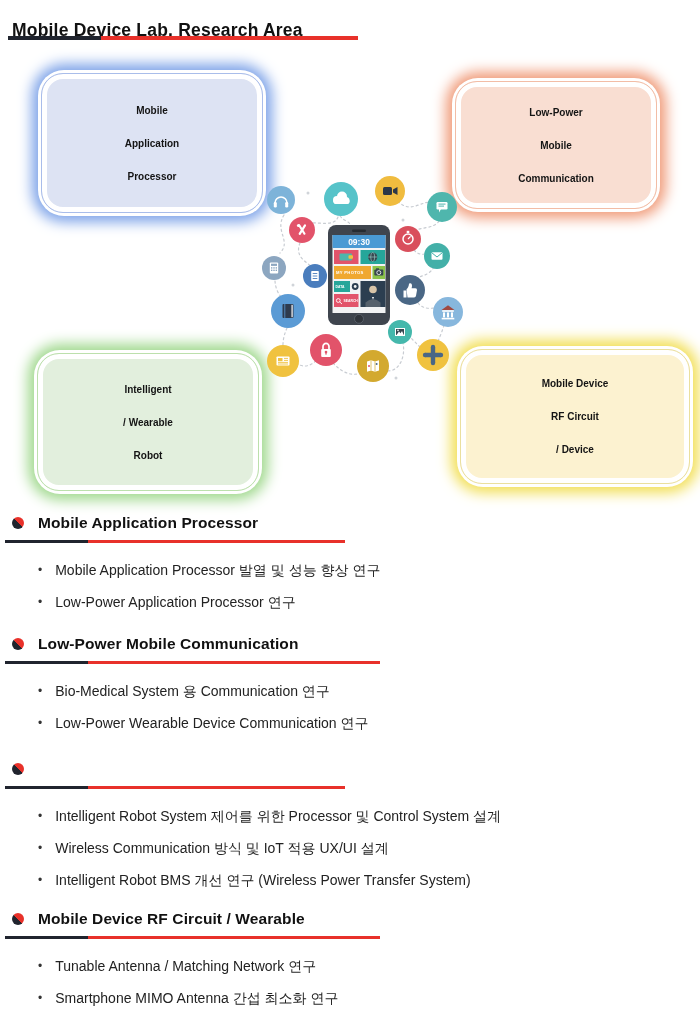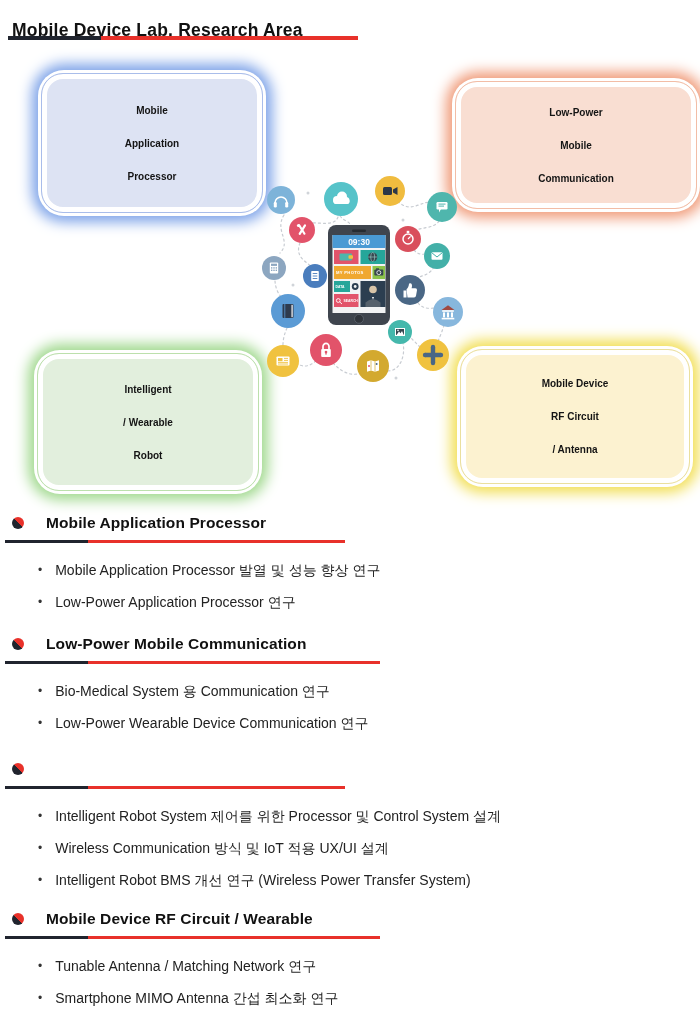--- a/index.html
+++ b/index.html
@@ -11,34 +11,34 @@
   .title-rule{position:absolute;left:8px;top:36px;width:350px;height:3.5px;
               background:linear-gradient(90deg,var(--rule_dark) 0 93px,var(--rule_red) 93px);}
 
   
   .qbox{position:absolute;border-radius:26px;background:#fff;box-shadow:0 0 14px 6px var(--glow);}
   .qbox .inner{position:absolute;inset:3px;border-radius:22px;border:1.5px solid var(--line);
                background:var(--fill);box-shadow:inset 0 0 0 5px #fff;
                display:flex;flex-direction:column;align-items:center;justify-content:center;}
   .qbox .inner span{display:block;text-align:center;font-weight:bold;font-size:10px;line-height:33px;color:#141414;}
   .q-tl{left:38px;top:70px;width:228px;height:146px;}
-  .q-tr{left:452px;top:78px;width:248px;height:134px;}
+  .q-tr{left:452px;top:78px;width:208px;height:134px;}
   .q-bl{left:34px;top:350px;width:228px;height:144px;}
   .q-br{left:457px;top:346px;width:236px;height:141px;}
 
   
   .illus{position:absolute;left:248px;top:163px;width:220px;height:230px;}
 
   
   .research{position:absolute;left:0;width:700px;}
   .s1{top:512px;} .s2{top:633px;} .s3{top:758px;} .s4{top:908px;}
   .sec-head{display:flex;align-items:center;gap:14px;padding-left:12px;height:22px;}
   .dot2{width:12px;height:12px;border-radius:50%;flex:0 0 auto;
         background:linear-gradient(to bottom left,var(--rule_red) 0 50%,var(--rule_dark) 50% 100%);}
-  .sec-head h2{margin:8px;font-size:15.5px;font-weight:bold;color:#111;letter-spacing:.1px;}
+  .sec-head h2{margin:0;font-size:15.5px;font-weight:bold;color:#111;letter-spacing:.1px;}
   .rule{height:3px;margin:6px 0 0 5px;background:linear-gradient(90deg,var(--rule_dark) 0 83px,var(--rule_red) 83px);}
   .w340{width:340px;} .w375{width:375px;}
   .research ul{list-style:none;margin:18px 0 0 0;padding:0 0 0 38px;}
   .research li{display:flex;gap:13px;font-size:14px;line-height:19px;margin-bottom:13px;color:#222;}
   .research li .b{font-size:12px;color:#333;flex:0 0 auto;}
 </style>
 </head>
 <body>
 
 <div class="canvas" style="--rule_dark: #20242e; --rule_red: #e8312a;">
@@ -64,21 +64,21 @@
     <div class="inner">
       <span>Intelligent</span>
       <span>/ Wearable</span>
       <span>Robot</span>
     </div>
   </div>
   <div class="qbox q-br" style="--fill: #fcf2d0; --glow: #f2df55; --line: #eadf9e;">
     <div class="inner">
       <span>Mobile Device</span>
       <span>RF Circuit</span>
-      <span>/ Antenna</span>
+      <span>/ Device</span>
     </div>
   </div>
 
   <svg class="illus" viewBox="0 0 220 230">
 
     <g fill="none" stroke="#c8ccd2" stroke-width="1.2" stroke-dasharray="2 3" stroke-linecap="round">
       <path d="M36,52 C26,68 44,78 32,90"></path>
       <path d="M90,54 C86,66 64,56 57,62"></path>
       <path d="M52,80 C46,94 60,100 64,104"></path>
       <path d="M27,118 C28,132 36,136 38,140"></path>

